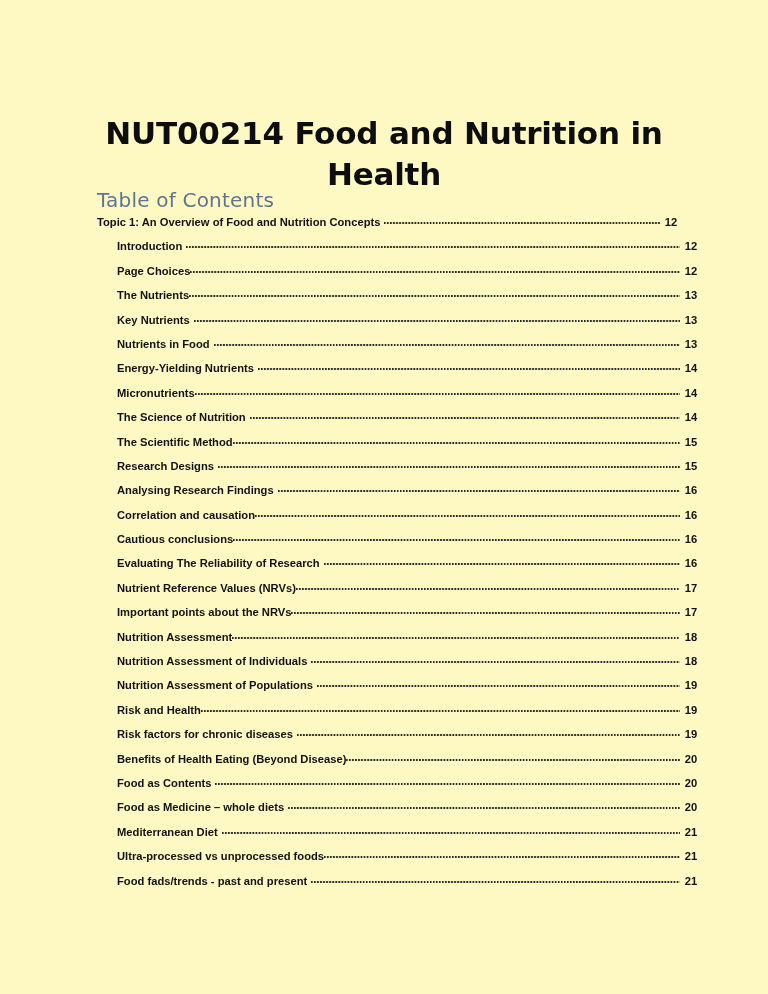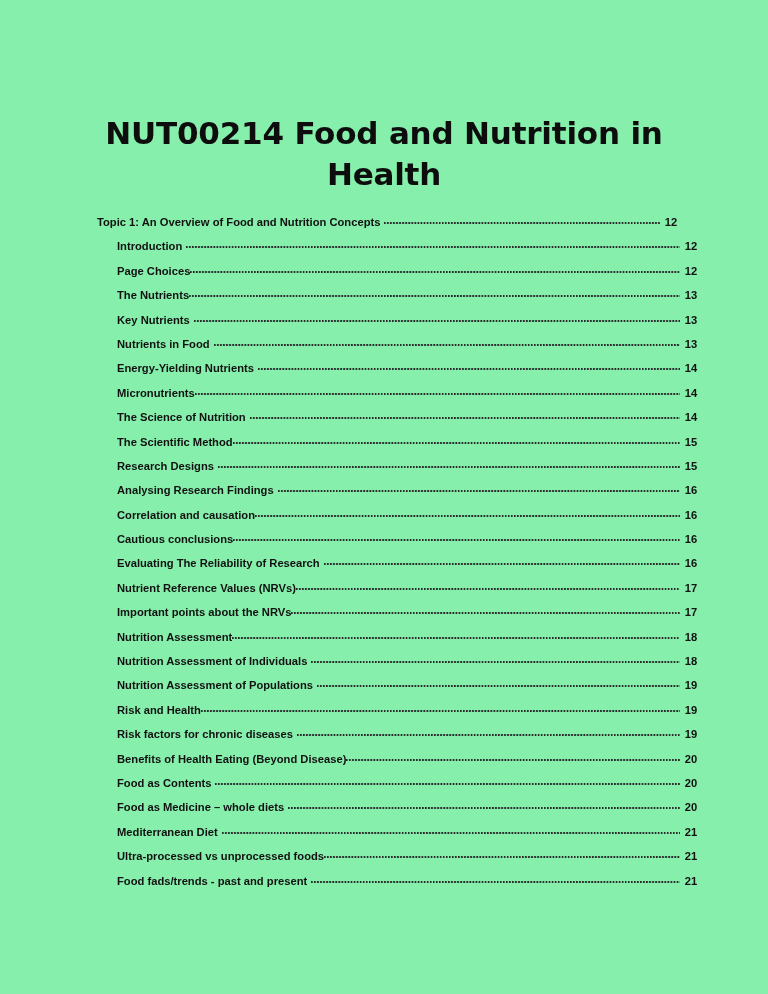--- a/index.html
+++ b/index.html
@@ -4,21 +4,21 @@
 <style>
   html, body {
     margin: 0;
     padding: 0;
     background: #ffffff;
   }
   .page {
     position: relative;
     width: 768px;
     height: 994px;
-    background: #86efac;
+    background: #fef9c3;
     overflow: hidden;
     font-family: "Liberation Sans", sans-serif;
   }
 
   
   .doc-title {
     position: absolute;
     left: 96px;
     top: 92px;
     width: 576px;
@@ -125,20 +125,21 @@
     letter-spacing: 0.1px;
   }
 </style>
 </head>
 <body>
 
 <div class="page">
 
   <h1 class="doc-title">NUT00214 Food and Nutrition in Health</h1>
 
+  <div class="toc-heading">Table of Contents</div>
 
   <div class="toc-list">
       <div class="toc-row level-1">
         <span class="toc-text">Topic 1: An Overview of Food and Nutrition Concepts</span>
         <span class="toc-gap"></span>
         <span class="toc-leader"></span>
         <span class="toc-page">12</span>
       </div>
       <div class="toc-row level-2">
         <span class="toc-text">Introduction</span>

